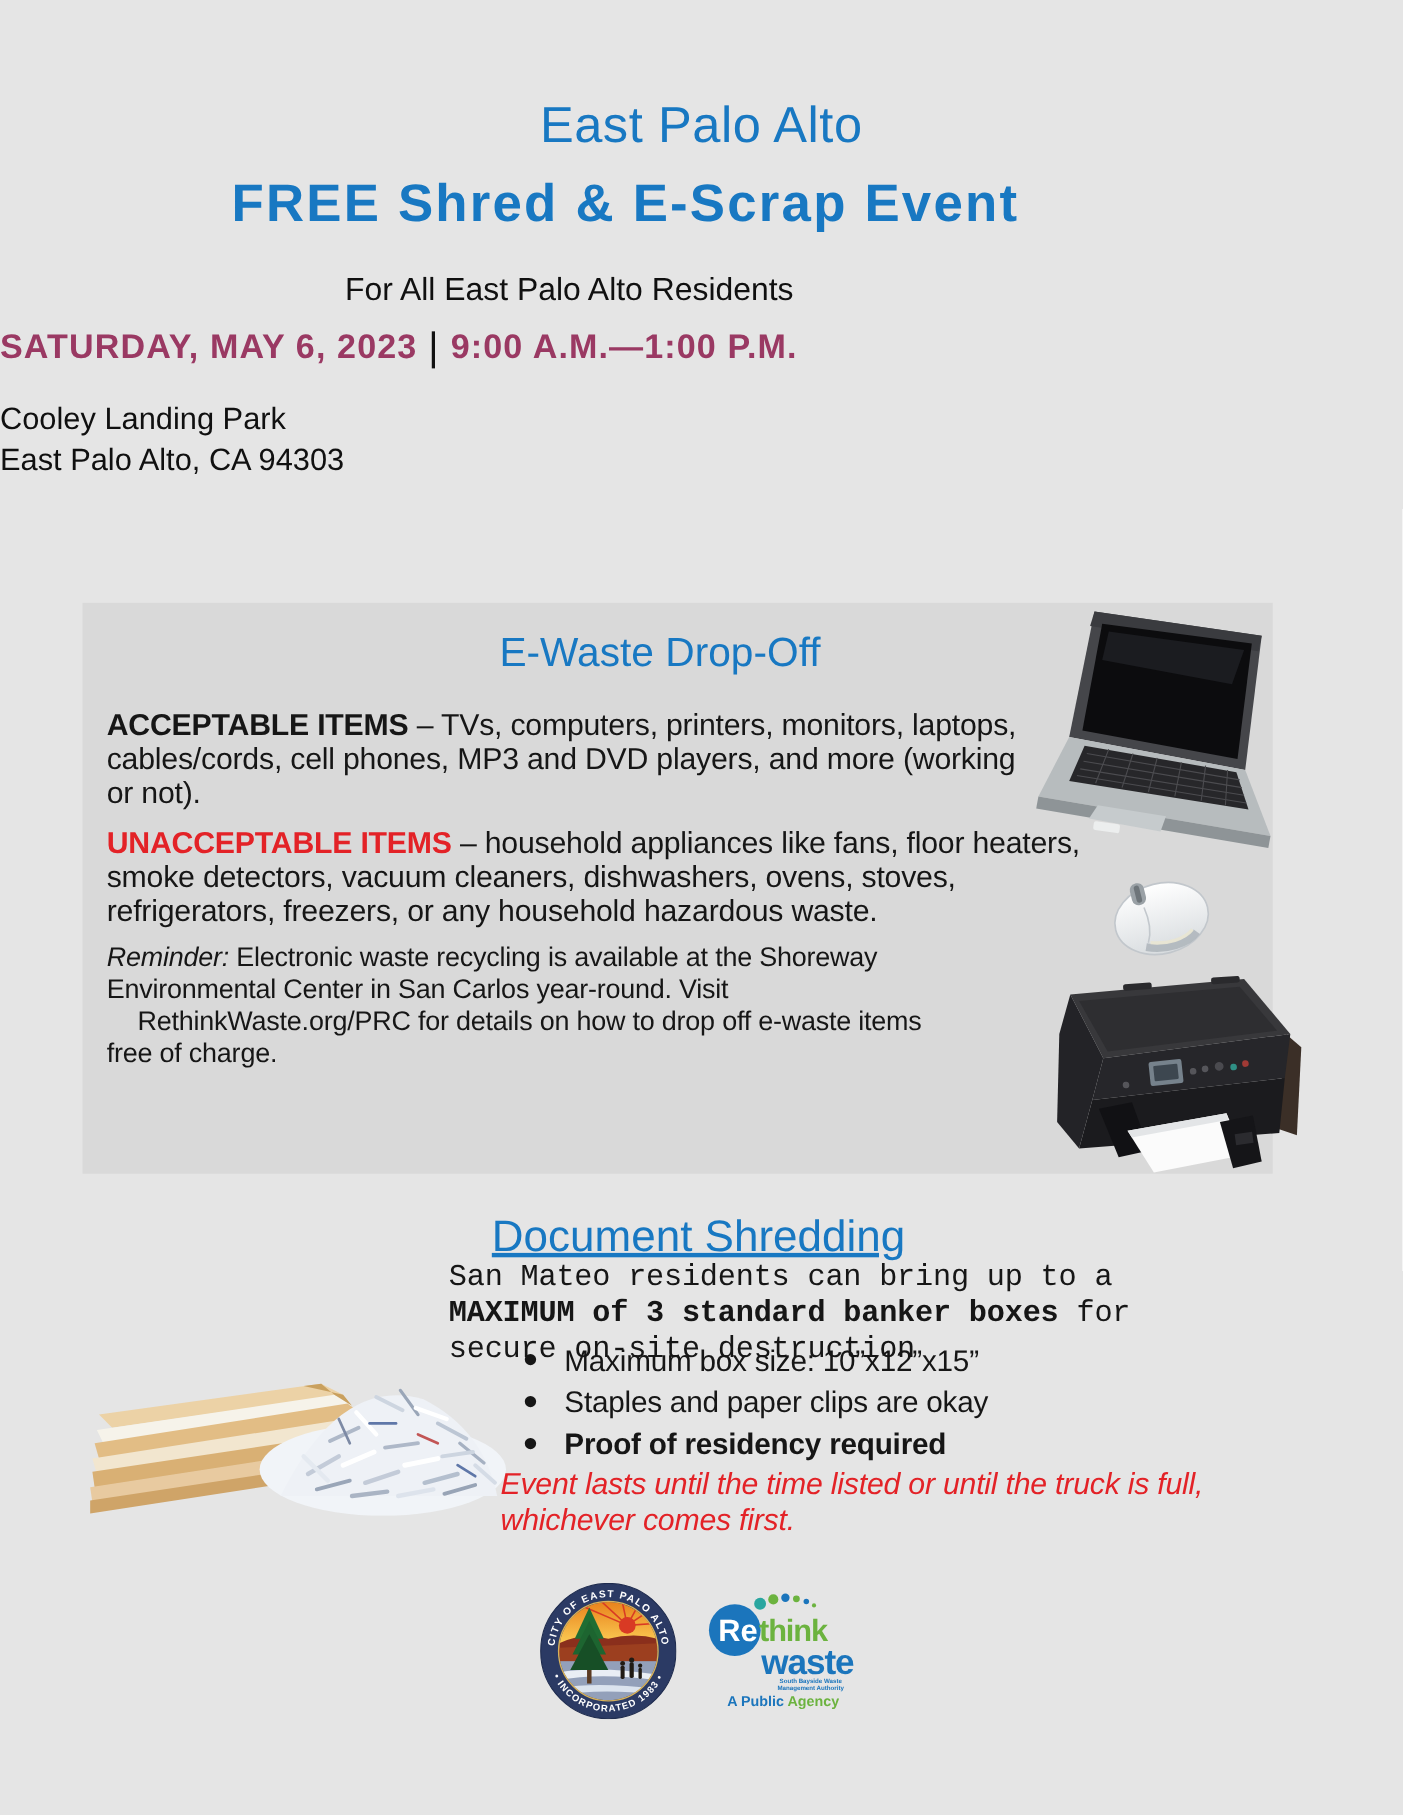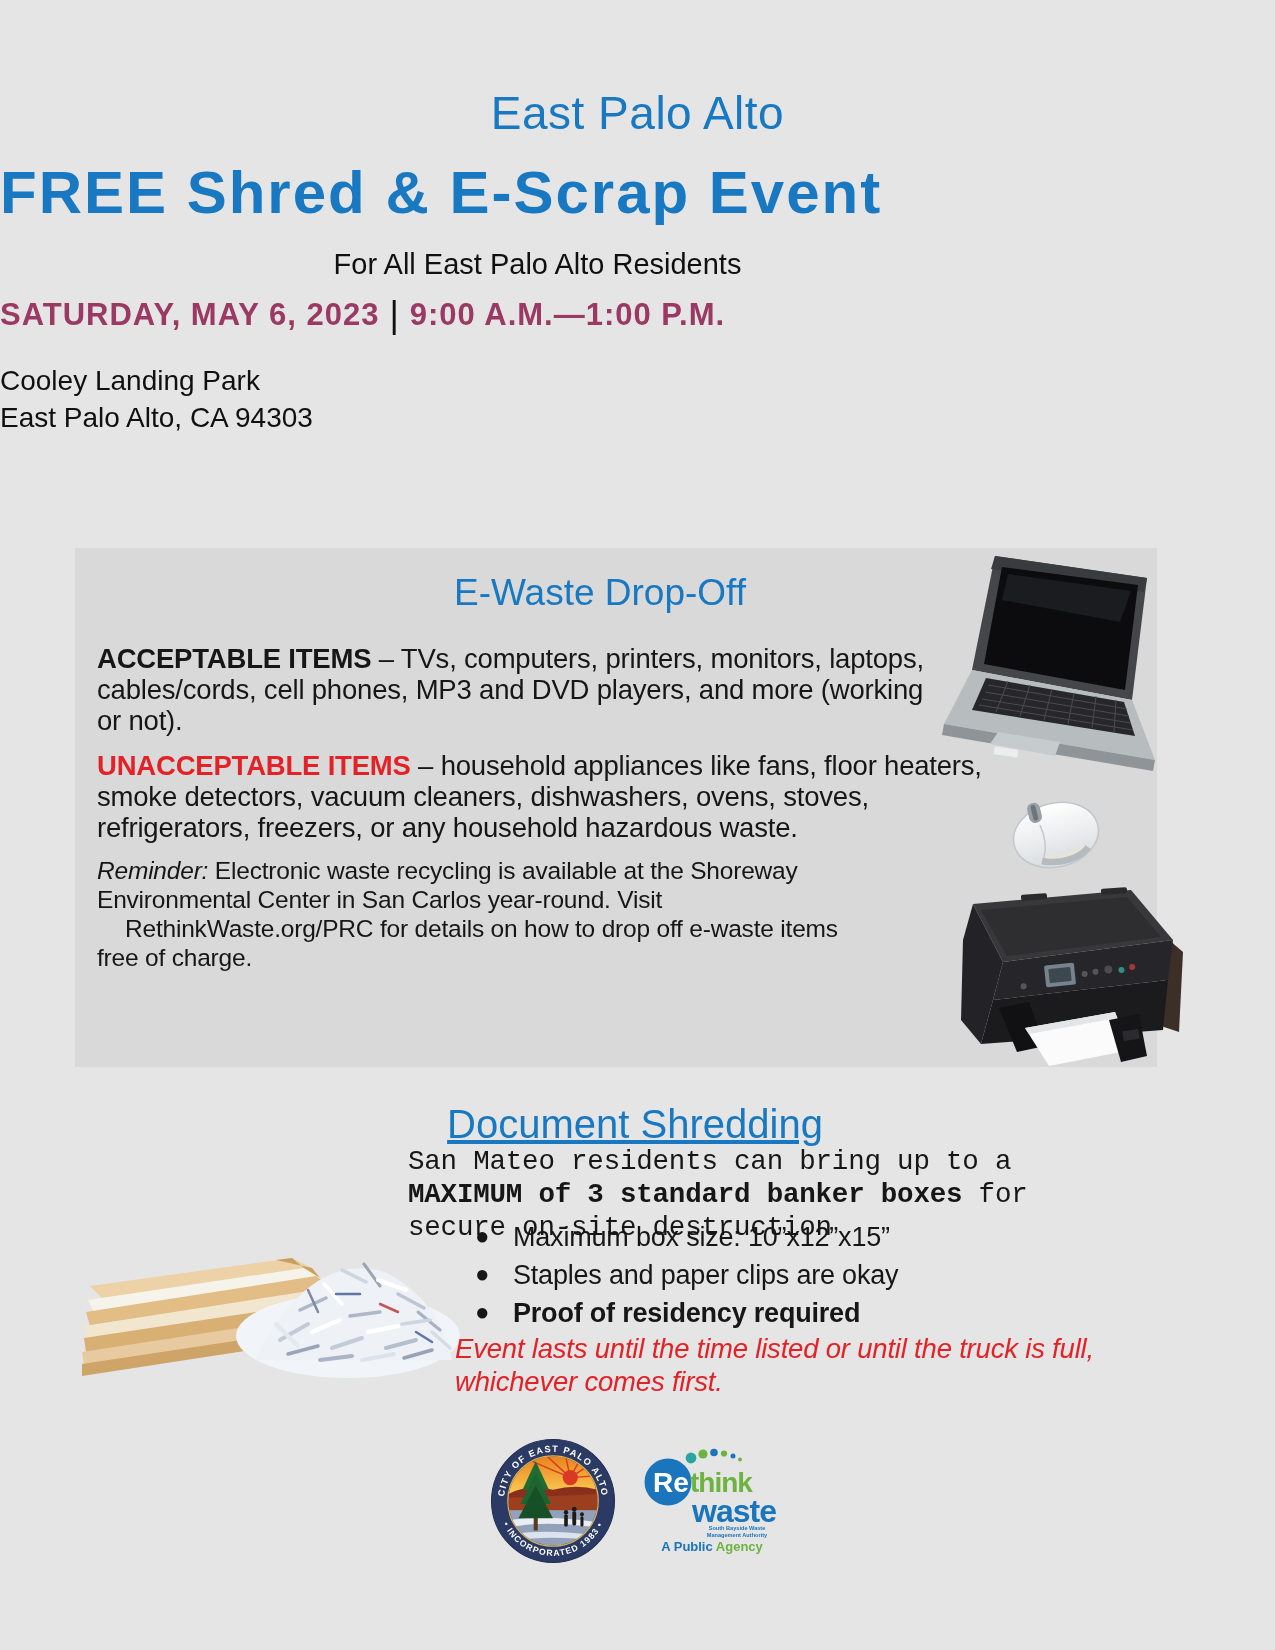--- a/index.html
+++ b/index.html
@@ -4,23 +4,23 @@
 <title>Flyer</title>
 <style>
   html,body{margin:0;padding:0;background:#fff;}
   .page{position:relative;width:1275px;height:1650px;background:#e5e5e5;overflow:hidden;
         font-family:"Liberation Sans",sans-serif;color:#161616;}
   .abs{position:absolute;}
 
   
   .city-title{top:86px;left:0;width:1275px;text-align:center;font-size:46px;
               color:#1878c2;letter-spacing:.5px;}
-  .event-title{top:158px;left:0;width:1137px;font-size:60px;font-weight:700;
+  .event-title{top:158px;left:0;width:1137px;text-align:center;font-size:48px;font-weight:700;
                color:#1878c2;letter-spacing:2px;}
-  .audience{top:248px;left:0;width:1035px;text-align:center;font-size:29px;color:#101010;margin-left:20px;}
+  .audience{top:248px;left:0;width:1035px;text-align:center;font-size:29px;color:#101010;}
   .datetime{top:292px;left:0;width:1275px;font-size:31px;font-weight:700;
             color:#9a3963;letter-spacing:1px;}
   .datetime .sep{color:#111;font-weight:400;font-size:36px;position:relative;top:2px;
                  margin:0 10px;}
   .venue{top:362px;left:0;width:1112px;text-align:left;font-size:28px;line-height:37px;color:#101010;}
 
   
   .graybox{left:75px;top:548px;width:1082px;height:519px;background:#d9d9d9;}
   .ewaste-heading{position:absolute;top:24px;left:0;width:1082px;padding-right:32px;
                   box-sizing:border-box;text-align:center;font-size:37px;color:#1878c2;}

